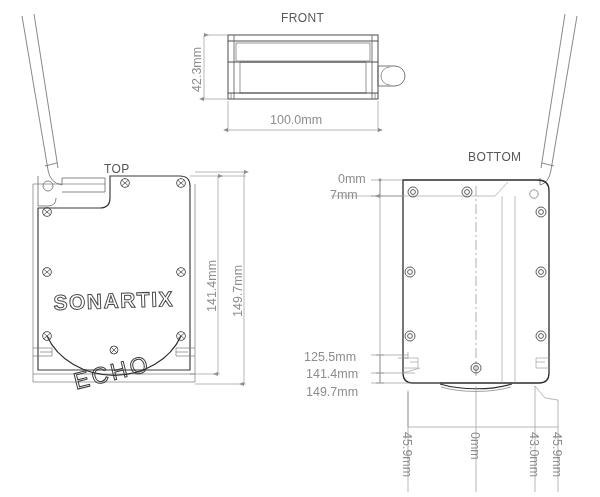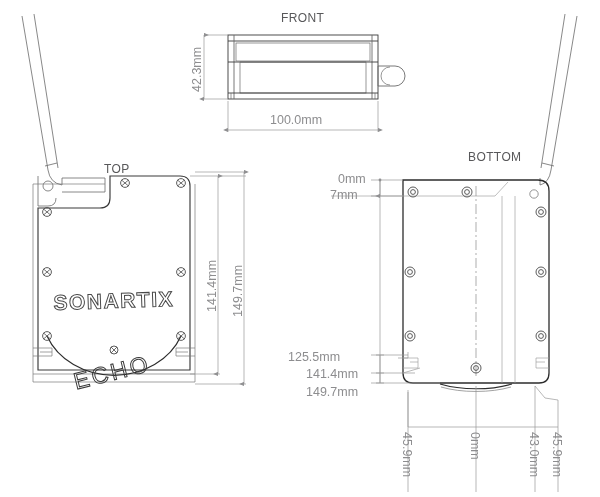--- a/index.html
+++ b/index.html
@@ -245,21 +245,21 @@
   <div class="dim vert" style="left:205px;top:312px;">141.4mm</div>
 
   <div class="dim vert" style="left:231px;top:317px;">149.7mm</div>
 
   <div class="viewlabel" style="left:468px;top:150px;">BOTTOM</div>
 
   <div class="dim" style="left:338px;top:172px;">0mm</div>
 
   <div class="dim" style="left:330px;top:188px;">7mm</div>
 
-  <div class="dim" style="left:288px;top:350px;">125.5mm</div>
+  <div class="dim" style="left:304px;top:350px;">125.5mm</div>
 
   <div class="dim" style="left:306px;top:367px;">141.4mm</div>
 
   <div class="dim" style="left:306px;top:385px;">149.7mm</div>
 
   <div class="dim vert-dn" style="left:414px;top:432px;">45.9mm</div>
 
   <div class="dim vert-dn" style="left:482px;top:432px;">0mm</div>
 
   <div class="dim vert-dn" style="left:541px;top:432px;">43.0mm</div>

